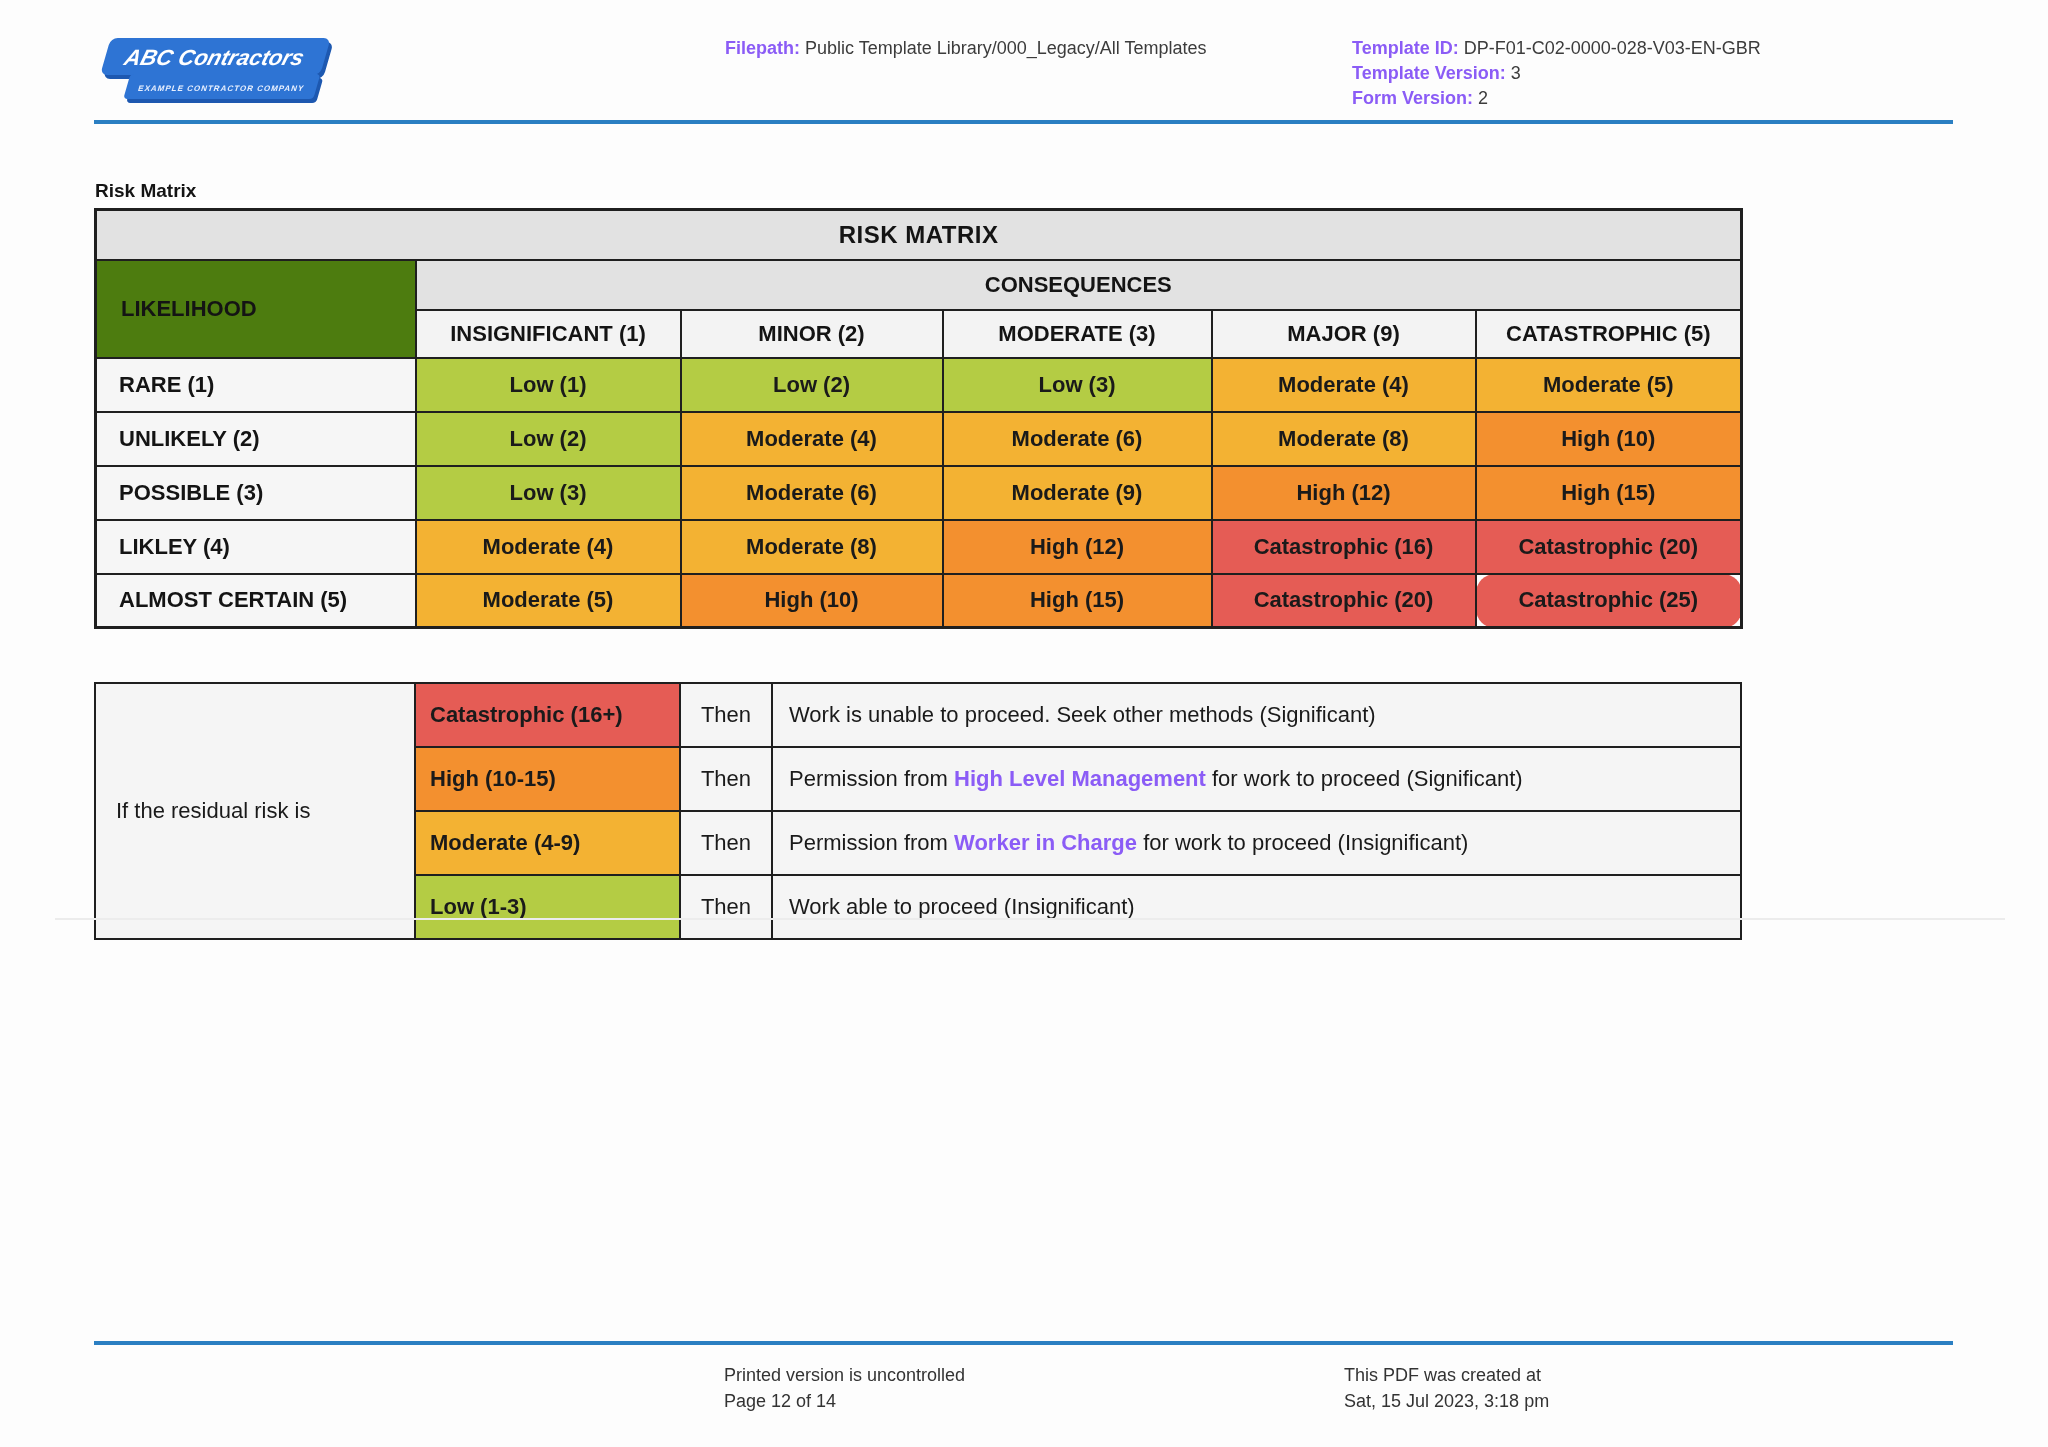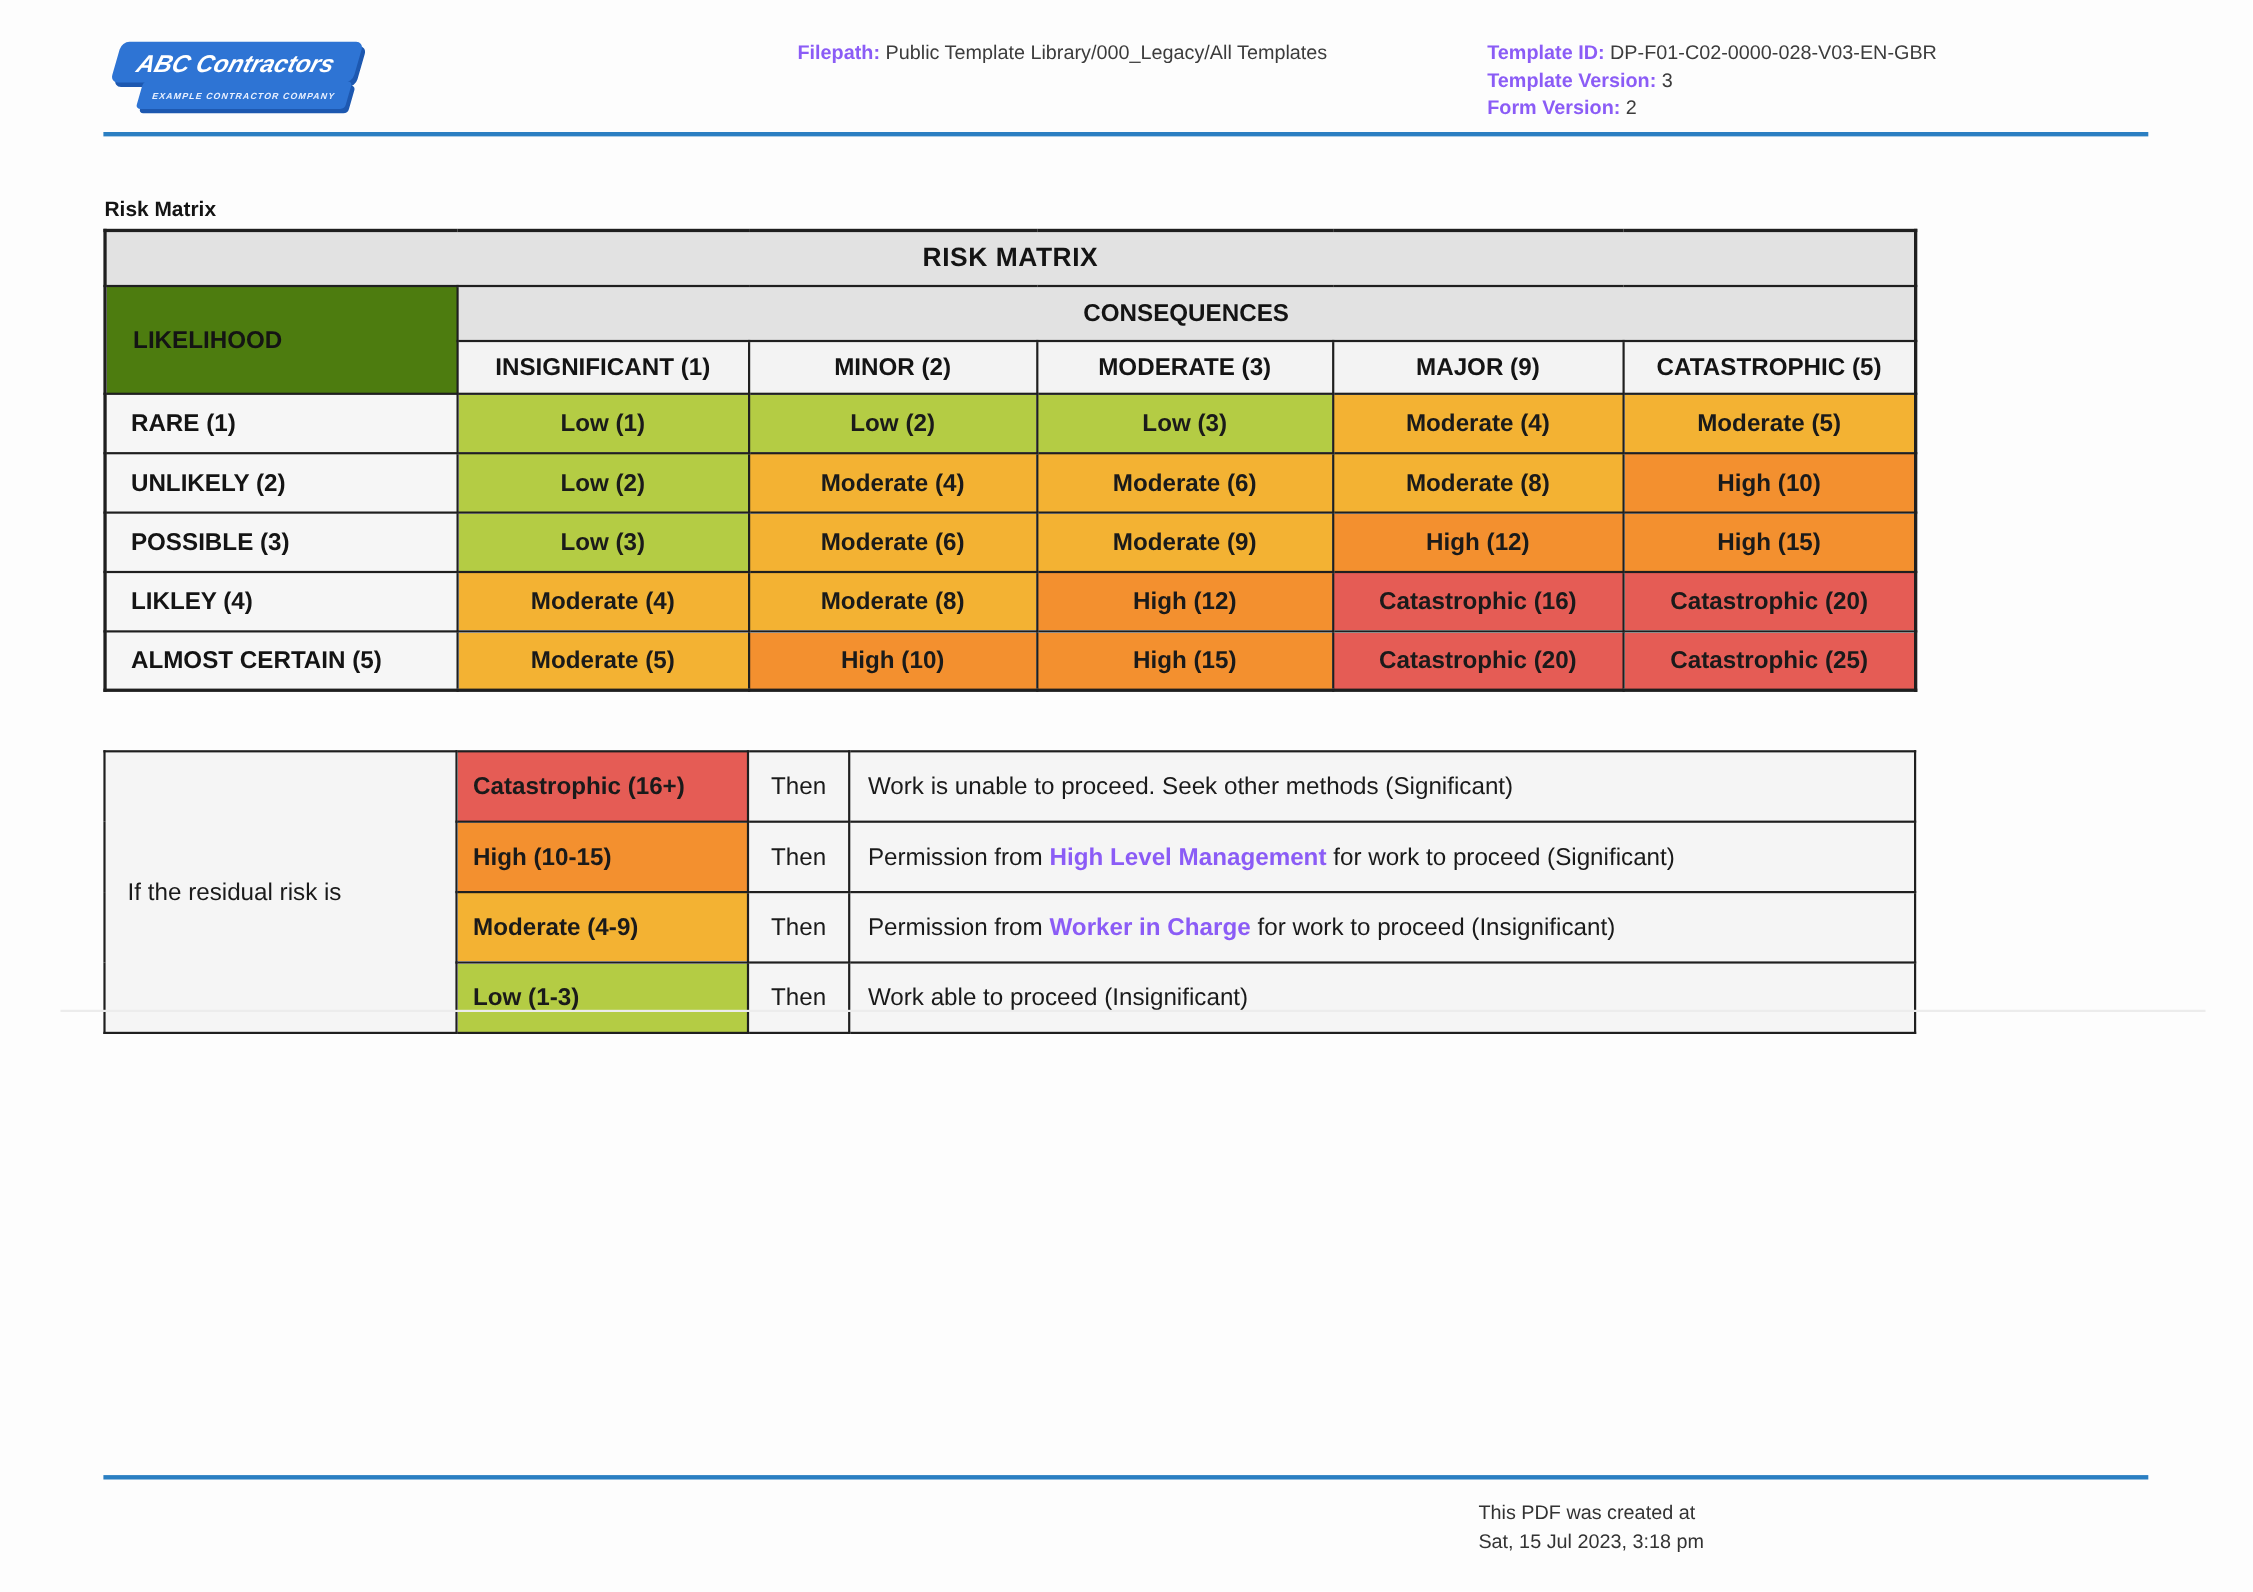--- a/index.html
+++ b/index.html
@@ -152,21 +152,21 @@
       <td class="val" style="background-color: rgb(243, 144, 47);">High (12)</td>
       <td class="val" style="background-color: rgb(229, 92, 85);">Catastrophic (16)</td>
       <td class="val" style="background-color: rgb(229, 92, 85);">Catastrophic (20)</td>
     </tr>
     <tr>
       <th class="rowlabel">ALMOST CERTAIN (5)</th>
       <td class="val" style="background-color: rgb(243, 178, 51);">Moderate (5)</td>
       <td class="val" style="background-color: rgb(243, 144, 47);">High (10)</td>
       <td class="val" style="background-color: rgb(243, 144, 47);">High (15)</td>
       <td class="val" style="background-color: rgb(229, 92, 85);">Catastrophic (20)</td>
-      <td class="val" style="background-color: rgb(229, 92, 85);">Catastrophic (25)</td>
+      <td class="val" style="background-color: rgb(229, 92, 85); border-radius: 19px;">Catastrophic (25)</td>
     </tr>
   </tbody>
     </table>
 
   <table class="tbl tbl-residual">
     <colgroup>
       <col style="width:320px">
         <col style="width:265px">
         <col style="width:92px">
         <col style="width:969px">
@@ -192,18 +192,22 @@
       <td class="level" style="background-color: rgb(180, 204, 68);">Low (1-3)</td>
       <td class="then">Then</td>
       <td class="desc"><span>Work able to proceed (Insignificant)</span><span class="b"></span><span></span></td>
     </tr>
   </tbody>
     </table>
 
   <div class="divider"></div>
 
   <div class="rule-blue rule-bottom" style="background-color: rgb(43, 127, 194);"></div>
+  <div class="footer-left">
+    <div>Printed version is uncontrolled</div>
+    <div>Page 12 of 14</div>
+  </div>
   <div class="footer-right">
     <div>This PDF was created at</div>
     <div>Sat, 15 Jul 2023, 3:18 pm</div>
   </div>
 
 </div>
 
 </body></html>

